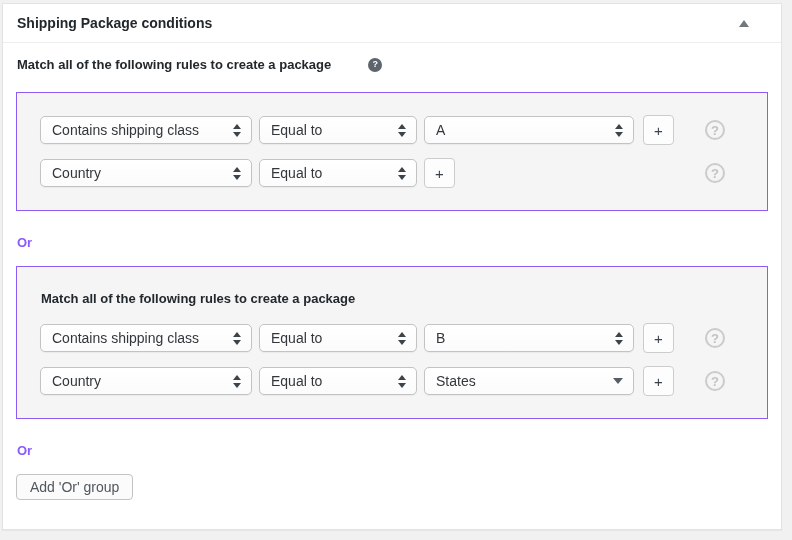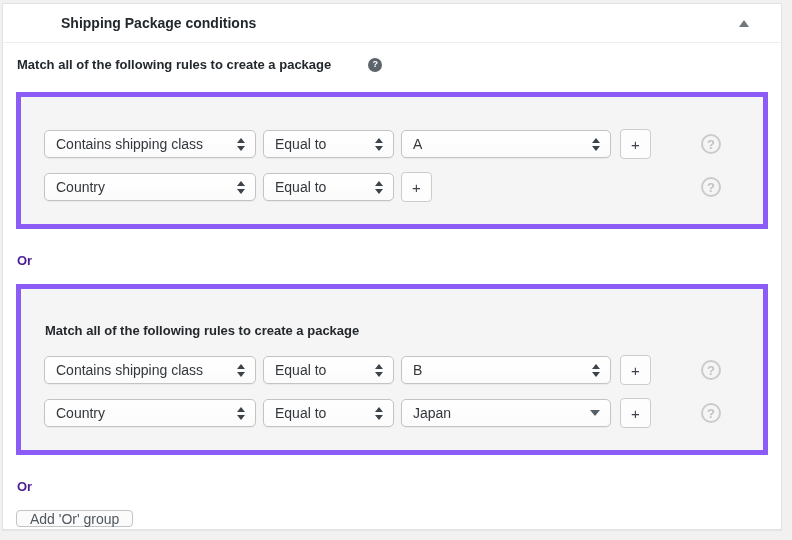--- a/index.html
+++ b/index.html
@@ -17,21 +17,21 @@
     background:#fff;
     border:1px solid #e3e3e3;
     box-shadow:0 1px 1px rgba(0,0,0,.04);
   }
   .panel-header {
     height:39px;
     border-bottom:1px solid #eeeeee;
     display:flex; align-items:center; justify-content:space-between;
     padding:0 14px;
   }
-  .panel-title { font-size:14px; font-weight:bold; color:#23282d;margin-left:44px; }
+  .panel-title { font-size:14px; font-weight:bold; color:#23282d; }
   .toggle-btn {
     background:none; border:none; cursor:pointer;
     padding:6px; margin-right:12px;
     display:flex; align-items:center; justify-content:center;
   }
   .tri-up-lg {
     width:0; height:0;
     border-left:5px solid transparent; border-right:5px solid transparent;
     border-bottom:7px solid #72777c;
   }
@@ -46,43 +46,43 @@
     display:inline-flex; align-items:center; justify-content:center;
     width:14px; height:14px; margin-left:9px;
     border-radius:50%;
     background:#5d646b; color:#ffffff;
     font-size:9px; font-weight:bold; line-height:1;
     cursor:pointer;
   }
 
   .rule-group {
     background:#f5f5f5;
-    border:5px solid #8b5cf6;
-    padding:32px 20px 9px 23px;
+    border:1px solid #8b5cf6;
+    padding:22px 20px 9px 23px;
   }
   .group-heading { margin:2px 0 17px 1px; }
 
   .rule-row {
     display:flex; align-items:center;
     margin-bottom:13px;
   }
   .sel {
     height:28px;
     background:linear-gradient(#ffffff,#fbfbfb);
     border:1px solid #c3c3c3;
     border-radius:5px;
     box-shadow:0 1px 1px rgba(0,0,0,.05);
     display:flex; align-items:center;
     padding:0 10px 0 11px;
     font-size:14px; color:#33373c;
     cursor:pointer;
   }
   .sel .sel-text { flex:1; white-space:nowrap; overflow:hidden; }
   .sel-condition { width:212px; margin-right:7px; }
-  .sel-operator  { width:131px; margin-right:7px; }
+  .sel-operator  { width:158px; margin-right:7px; }
   .sel-value     { width:210px; margin-right:9px; }
   .arrows { display:flex; flex-direction:column; align-items:center; gap:3px; margin-left:6px; }
   .tri-up-sm {
     width:0;height:0;
     border-left:4px solid transparent;border-right:4px solid transparent;
     border-bottom:5px solid #3c434a;
   }
   .tri-down-sm {
     width:0;height:0;
     border-left:4px solid transparent;border-right:4px solid transparent;
@@ -108,25 +108,25 @@
     margin-left:auto; margin-right:22px;
     width:20px; height:20px;
     border:2px solid #cbcbcb; border-radius:50%;
     color:#c2c2c2;
     font-size:13px; font-weight:bold; line-height:1;
     display:flex; align-items:center; justify-content:center;
     cursor:pointer;
   }
 
   .or-label {
-    font-size:13px; font-weight:bold; color:#4c1d95;
+    font-size:13px; font-weight:bold; color:#8b5cf6;
     margin:24px 0 16px 1px;
   }
   .add-or-btn {
-    height:17px;
+    height:26px;
     background:#fbfbfb;
     border:1px solid #c3c3c3;
     border-radius:4px;
     padding:0 13px;
     font-size:14px; color:#50575e;
     font-family:"Liberation Sans", sans-serif;
     cursor:pointer;
   }
 </style>
 </head>
@@ -240,21 +240,21 @@
             </span>
         </div>
         <div class="sel sel-operator">
           <span class="sel-text">Equal to</span>
           <span class="arrows">
               <span class="tri-up-sm"></span>
               <span class="tri-down-sm"></span>
             </span>
         </div>
         <div class="sel sel-value">
-          <span class="sel-text">Japan</span>
+          <span class="sel-text">States</span>
           <span class="caret-down"></span>
         </div>
         <button class="add-btn">+</button>
         <span class="help-circle">?</span>
       </div>
 
     </div>
 
     <div class="or-label">Or</div>
 

